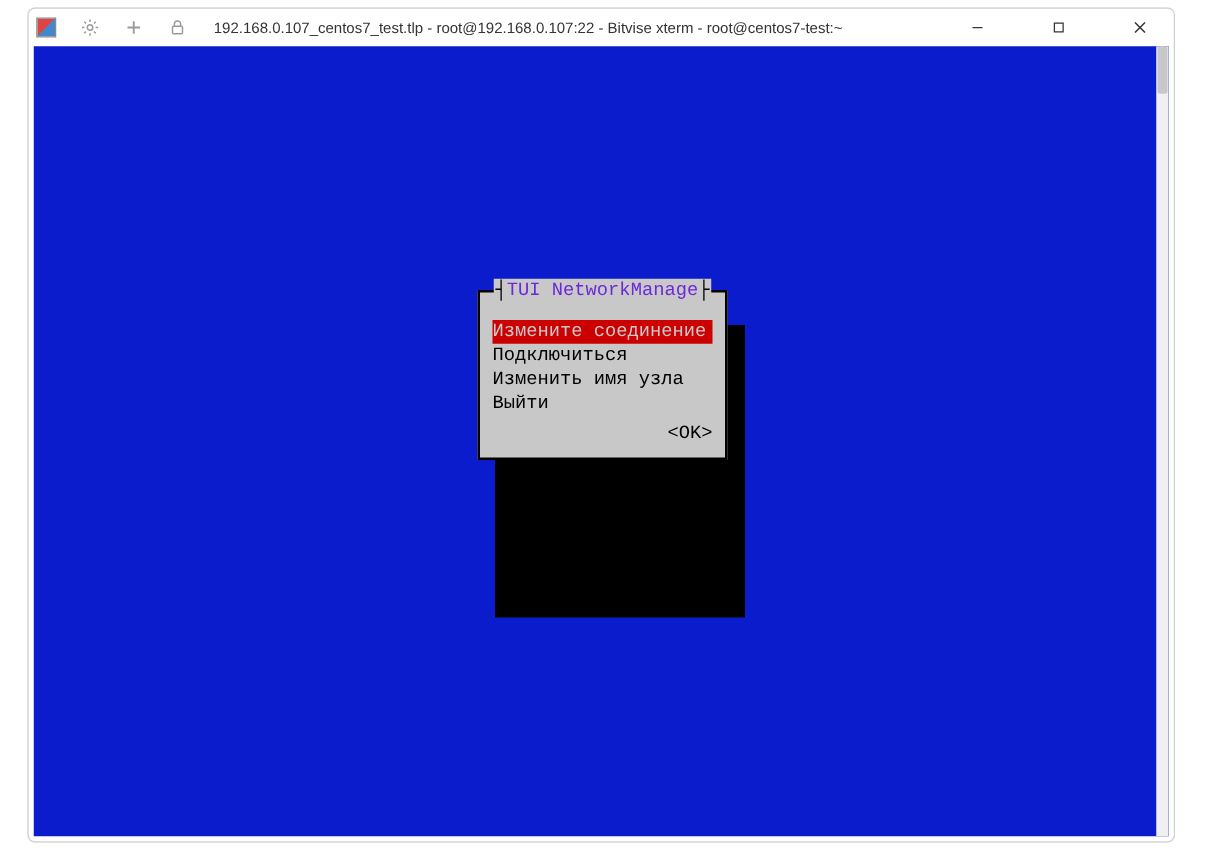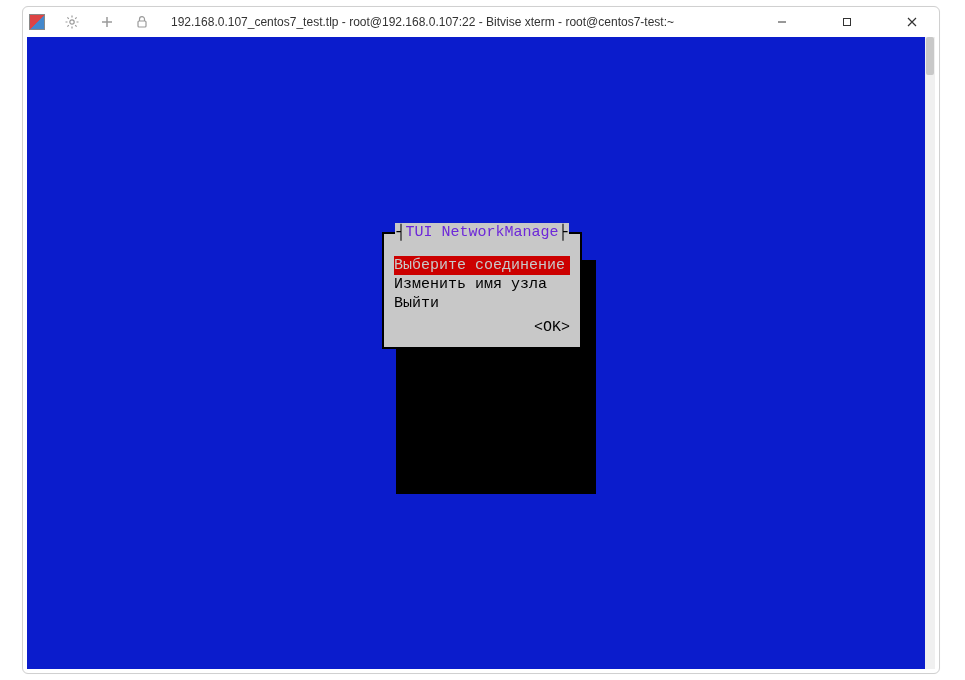--- a/index.html
+++ b/index.html
@@ -194,21 +194,22 @@
         <div class="tui-title-row">
           <span class="tui-title-bracket">
             <span>┤ </span>
             <span class="tui-title-text">TUI NetworkManage</span>
             <span> ├</span>
           </span>
         </div>
 
 
         <div class="tui-menu">
-          <div class="tui-item selected">Выберите соединение</div>
+          <div class="tui-item selected">Измените соединение</div>
+          <div class="tui-item">Подключиться</div>
           <div class="tui-item">Изменить имя узла</div>
         </div>
 
         <div class="tui-item tui-quit">Выйти</div>
 
         <div class="tui-ok">&lt;OK&gt;</div>
       </div>
     </div>
 
     <div class="scrollbar">

